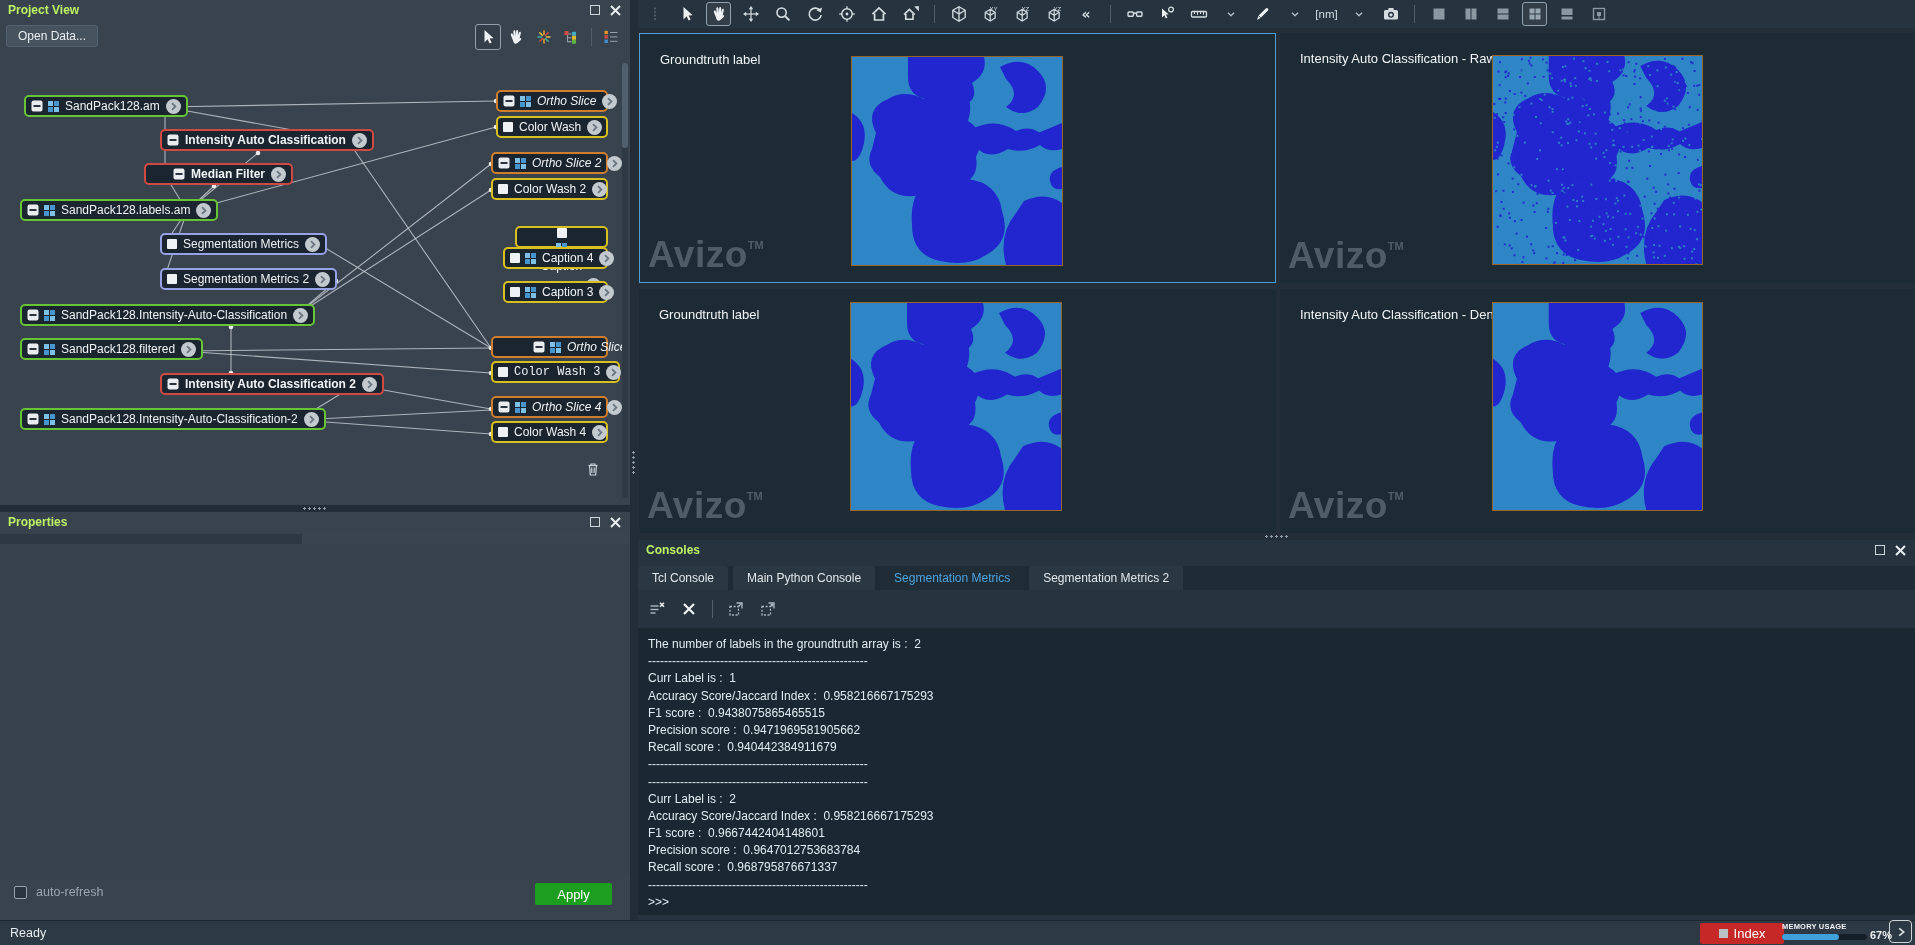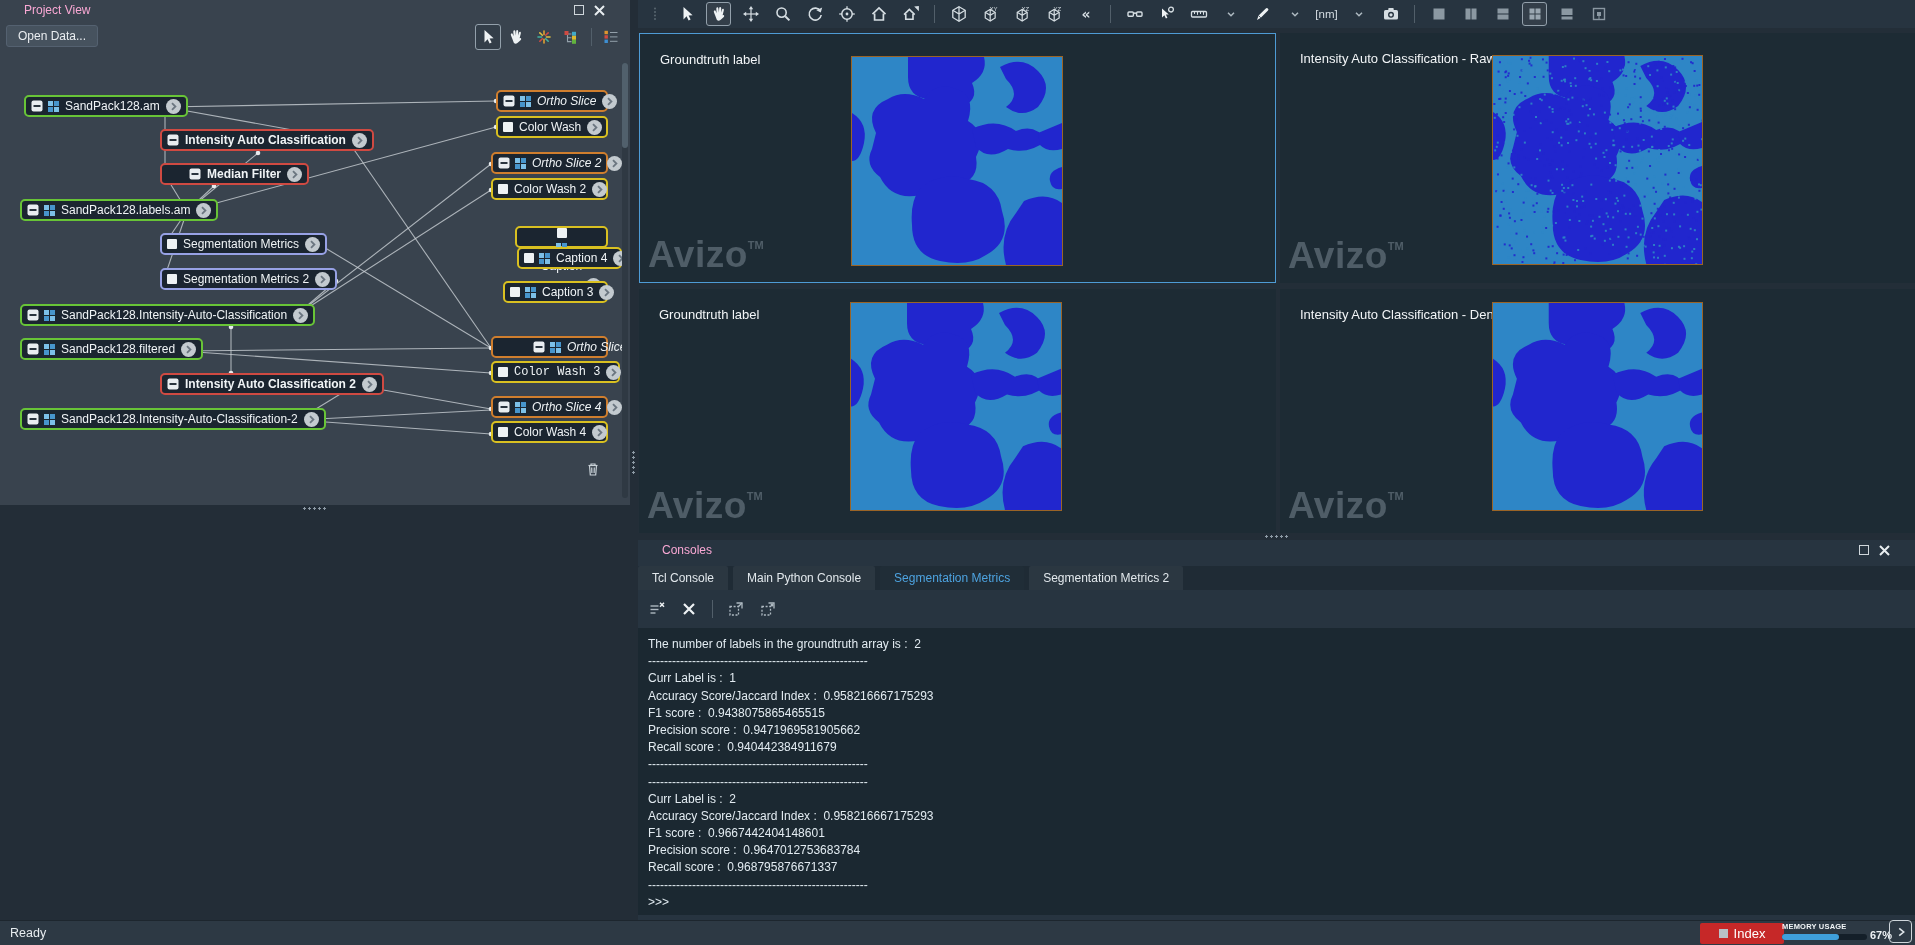--- a/index.html
+++ b/index.html
@@ -1,20 +1,20 @@
 <!DOCTYPE html>
 <html><head>
 <meta charset="utf-8">
 <style>
   html,body{margin:0;padding:0;background:#232d37;font-family:"Liberation Sans",sans-serif;}
   #app{position:relative;width:1915px;height:945px;overflow:hidden;background:#232d37;color:#e6ebee;font-size:12px;}
   section,div,span,footer{box-sizing:border-box;}
 
   
-  .panel-titlebar{position:absolute;left:0;top:0;right:0;height:20px;display:flex;align-items:center;padding:0 24px;color:#f9a8d4;font-size:12px;}
+  .panel-titlebar{position:absolute;left:0;top:0;right:0;height:20px;display:flex;align-items:center;padding:0 8px;color:#bef264;font-size:12px;font-weight:bold;}
   .win-icons{margin-left:auto;display:flex;align-items:center;gap:9px;}
   .win-float{width:10px;height:10px;border:1.5px solid #cfd6db;display:inline-block;}
   .win-close svg{display:block;}
 
   #project-view{position:absolute;left:0;top:0;width:630px;height:505px;background:#39434e;}
   #pv-toolbar{position:absolute;left:0;top:20px;width:100%;height:32px;display:flex;align-items:center;}
   #open-data{margin-left:6px;height:22px;padding:0 11px;background:#46525e;border:1px solid #546170;border-radius:3px;color:#e9edf0;font-size:12px;font-family:"Liberation Sans",sans-serif;}
   #pv-tools{position:absolute;right:6px;top:4px;display:flex;align-items:center;gap:2px;}
   .tbtn{width:26px;height:26px;display:flex;align-items:center;justify-content:center;border:1px solid transparent;border-radius:3px;}
   .tbtn.selected{border:1px solid #93a0ab;background:#333e49;}
@@ -236,21 +236,21 @@
               </svg>
             </span>
             <span class="gn-label">Intensity Auto Classification</span>
             <span class="gchev">
               <svg width="15" height="15" viewBox="0 0 15 15">
                 <circle cx="7.5" cy="7.5" r="7.5" fill="#c3cacf"></circle>
                 <path d="M6,4.2 L9.4,7.5 L6,10.8" stroke="#6b7680" stroke-width="1.8" fill="none"></path>
               </svg>
             </span>
           </div>
-          <div class="gnode red" style="left: 160px; top: 108px; padding-left: 27px;">
+          <div class="gnode red" style="left: 144px; top: 108px; padding-left: 27px;">
             <span class="nico" style="display: flex;">
               <svg width="12" height="12" viewBox="0 0 12 12">
                 <rect x="0.5" y="0.5" width="11" height="11" rx="2" fill="#e9edf0"></rect>
                 <rect x="2.5" y="5" width="7" height="2" fill="#2a343e"></rect>
               </svg>
             </span>
             <span class="gn-label">Median Filter</span>
             <span class="gchev">
               <svg width="15" height="15" viewBox="0 0 15 15">
                 <circle cx="7.5" cy="7.5" r="7.5" fill="#c3cacf"></circle>
@@ -482,21 +482,21 @@
               </svg>
             </span>
             <span class="gn-label">Caption</span>
             <span class="gchev">
               <svg width="15" height="15" viewBox="0 0 15 15">
                 <circle cx="7.5" cy="7.5" r="7.5" fill="#c3cacf"></circle>
                 <path d="M6,4.2 L9.4,7.5 L6,10.8" stroke="#6b7680" stroke-width="1.8" fill="none"></path>
               </svg>
             </span>
           </div>
-          <div class="gnode yellow" style="left: 517px; top: 192px; width: 105px; text-align: center;">
+          <div class="gnode yellow" style="left: 503px; top: 192px; width: 105px; text-align: center;">
             <span class="nico" style="display: flex;">
               <svg width="10" height="10" viewBox="0 0 10 10">
                 <rect width="10" height="10" rx="1" fill="#eef2f4"></rect>
               </svg>
             </span>
             <span class="nico" style="display: flex;">
               <svg width="11" height="11" viewBox="0 0 11 11">
                 <rect width="5" height="5" fill="#7cc0e8"></rect>
                 <rect x="6" width="5" height="5" fill="#4795cc"></rect>
                 <rect y="6" width="5" height="5" fill="#4795cc"></rect>
@@ -625,20 +625,42 @@
     </div>
   </section>
 
   <div id="split-pv-props">
       <i class="dots-h"></i>
     </div>
   <div id="vsplit">
       <i class="dots-v"></i>
     </div>
 
+  <section id="properties">
+    <div class="panel-titlebar">
+      <span>Properties</span>
+      <span class="win-icons">
+        <span class="win-float"></span>
+        <span class="win-close">
+            <svg width="13" height="13" viewBox="0 0 13 13">
+              <path d="M2,2 L11,11 M11,2 L2,11" stroke="#e8edf0" stroke-width="2"></path>
+            </svg>
+          </span>
+      </span>
+    </div>
+    <div id="props-strip">
+        <i></i>
+      </div>
+    <div id="props-body"></div>
+    <div id="props-footer">
+      <span id="auto-refresh-box"></span>
+      <span id="auto-refresh-label">auto-refresh</span>
+      <button id="apply-btn">Apply</button>
+    </div>
+  </section>
 
   <section id="viewer">
     <div id="viewer-toolbar">
         <span class="tbtn">
           <svg width="18" height="18" viewBox="0 0 18 18">
             <g fill="#5a6770">
               <circle cx="9" cy="3.5" r="1"></circle>
               <circle cx="9" cy="7" r="1"></circle>
               <circle cx="9" cy="10.5" r="1"></circle>
               <circle cx="9" cy="14" r="1"></circle>

